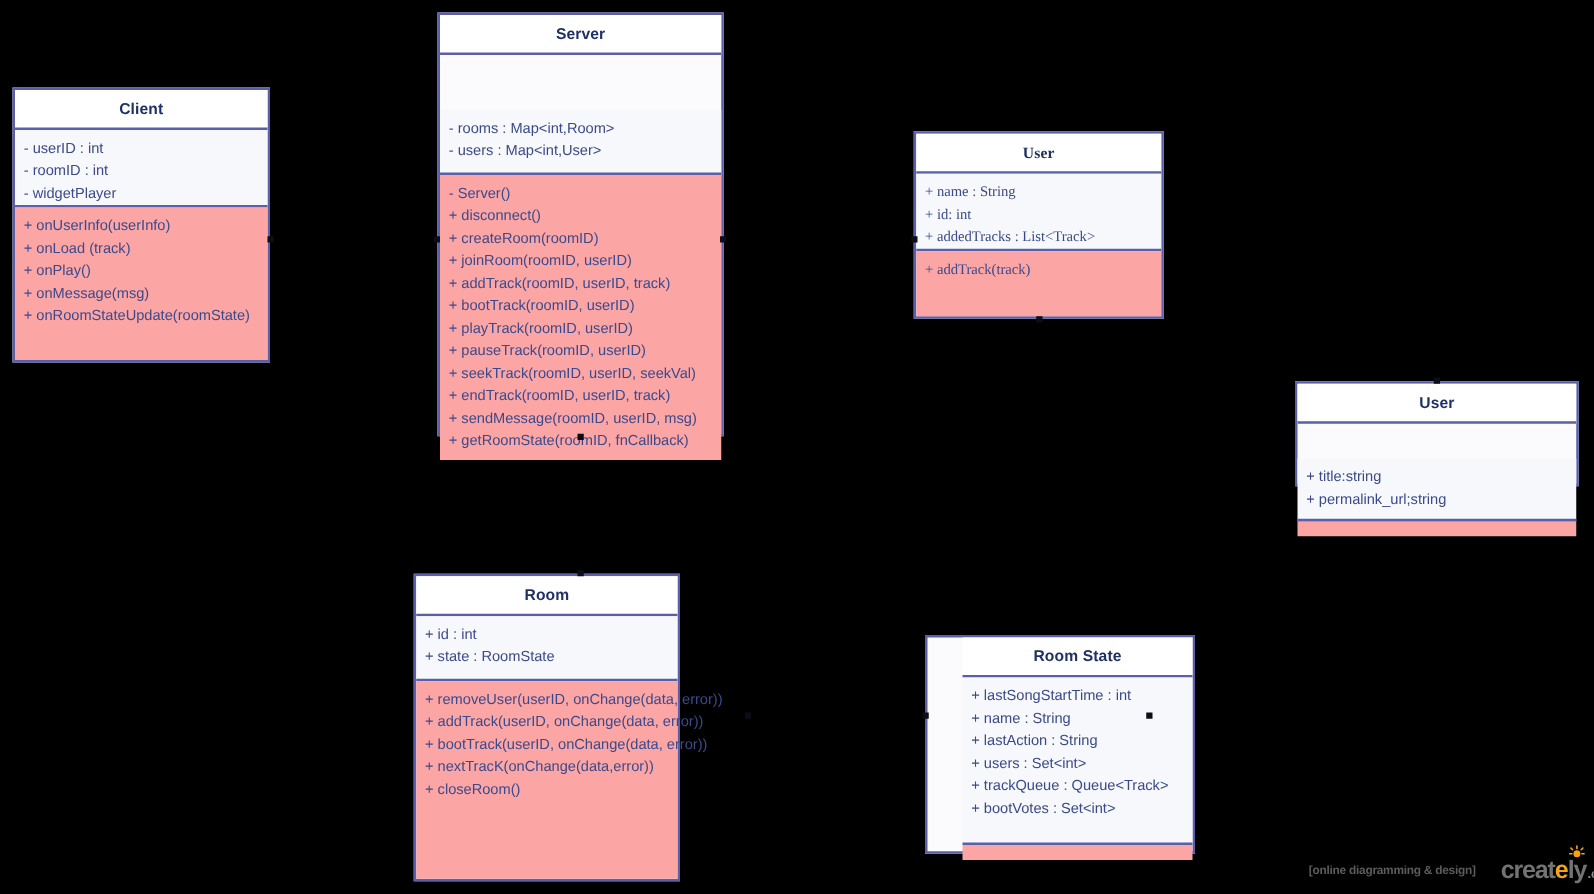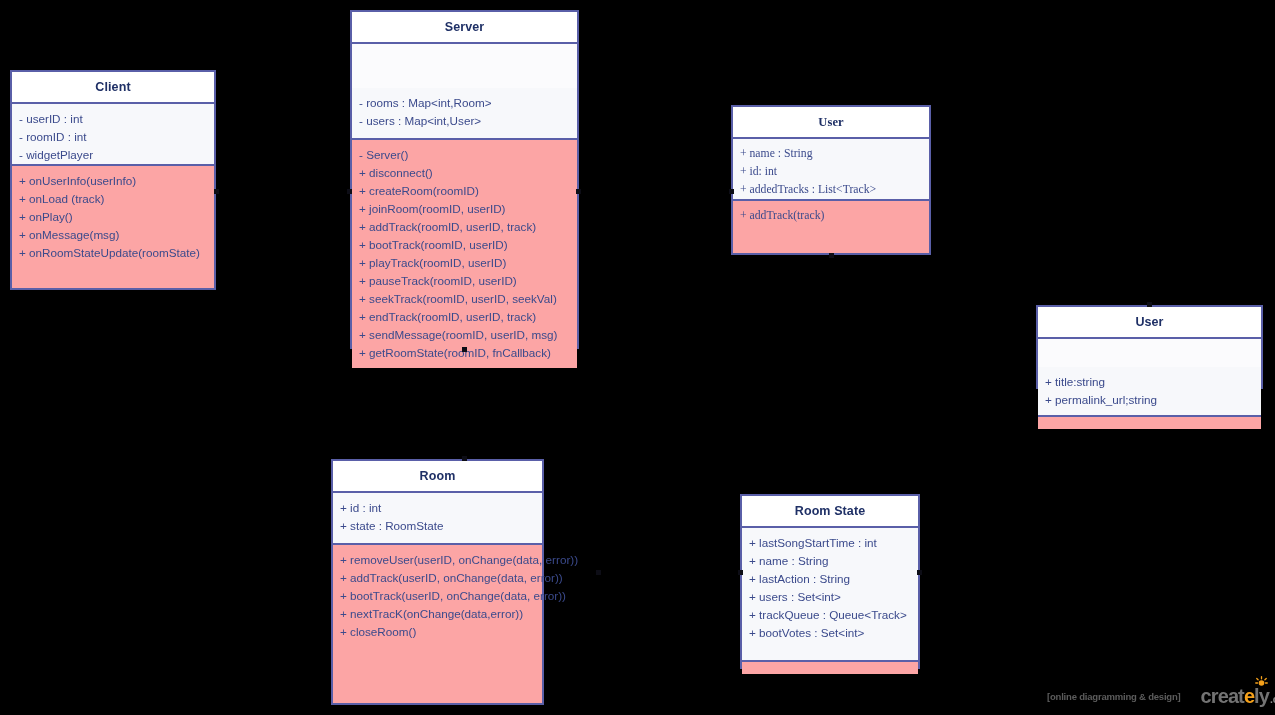--- a/index.html
+++ b/index.html
@@ -183,21 +183,21 @@
         <div class="uml-row">+ state : RoomState</div>
       </div>
       <div class="uml-section ops">
         <div class="uml-row">+ removeUser(userID, onChange(data, error))</div>
         <div class="uml-row">+ addTrack(userID, onChange(data, error))</div>
         <div class="uml-row">+ bootTrack(userID, onChange(data, error))</div>
         <div class="uml-row">+ nextTracK(onChange(data,error))</div>
         <div class="uml-row">+ closeRoom()</div>
       </div>
     </div>
-    <div class="uml-class" style="left: 740px; top: 494px; width: 180px; height: 175px;">
+    <div class="uml-class" style="left: 740px; top: 508px; width: 216px; height: 175px; padding-left: 28px;">
       <div class="uml-title">Room State</div>
       <div class="uml-section attrs" style="height: 134px;">
         <div class="uml-row">+ lastSongStartTime : int</div>
         <div class="uml-row">+ name : String</div>
         <div class="uml-row">+ lastAction : String</div>
         <div class="uml-row">+ users : Set&lt;int&gt;</div>
         <div class="uml-row">+ trackQueue : Queue&lt;Track&gt;</div>
         <div class="uml-row">+ bootVotes : Set&lt;int&gt;</div>
       </div>
       <div class="uml-section ops"></div>

